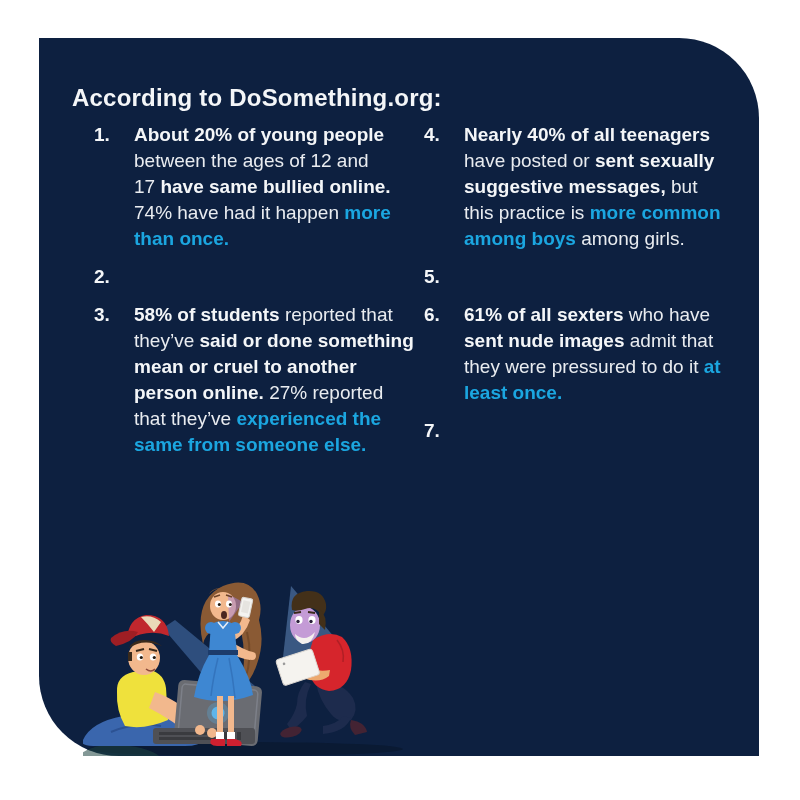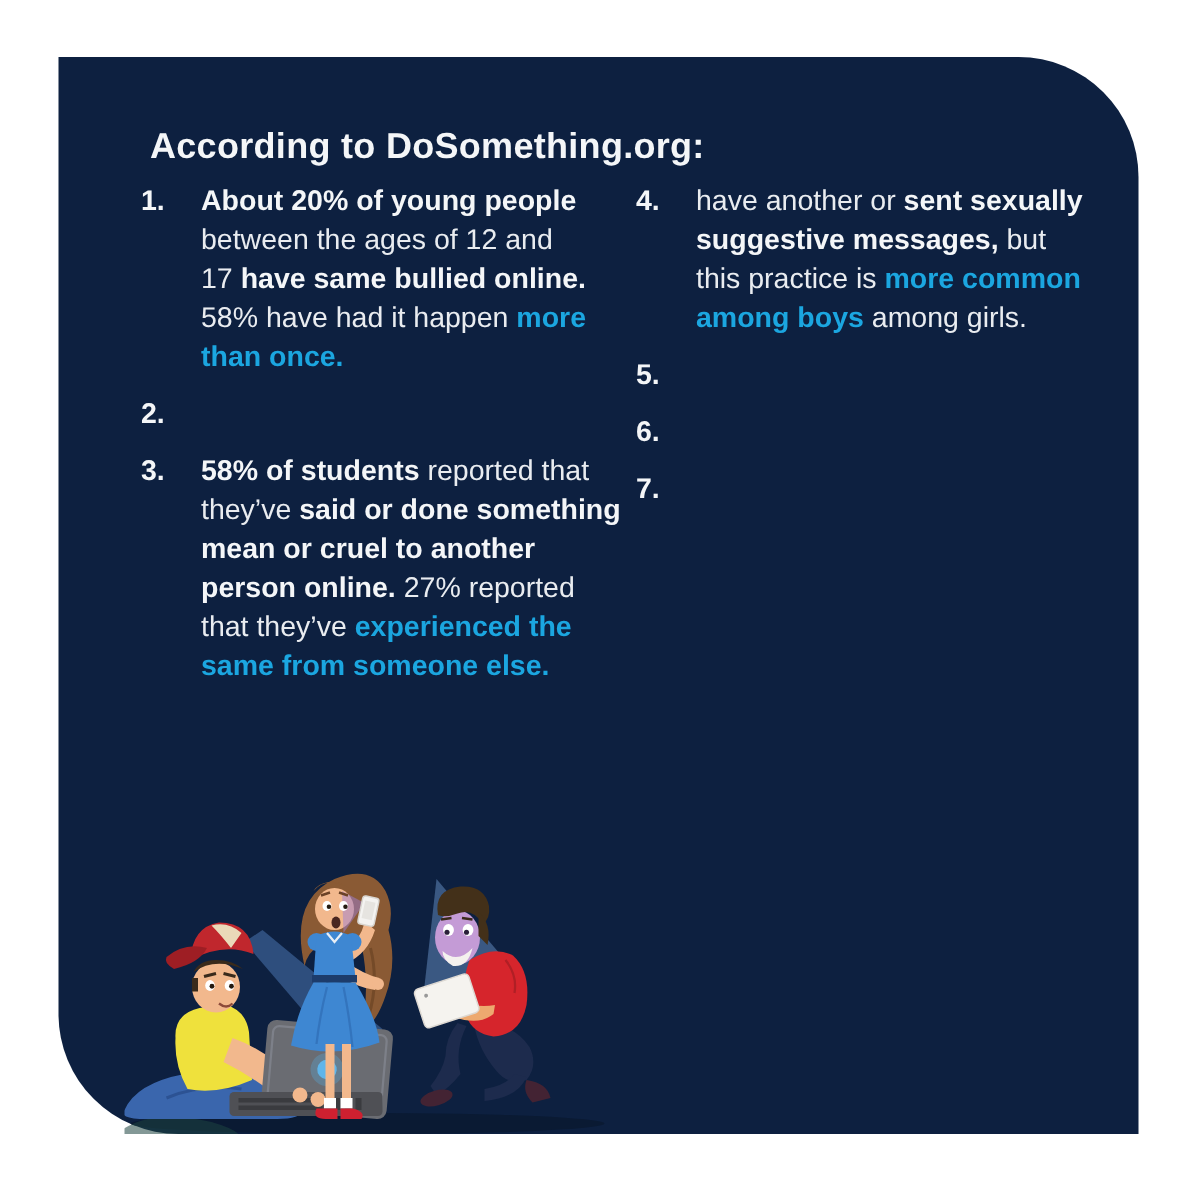--- a/index.html
+++ b/index.html
@@ -20,21 +20,20 @@
   .card{
     position:absolute;left:39px;top:38px;
     width:720px;height:718px;
     background:var(--card-bg);
     border-radius:0 80px 0 80px;
   }
   .title{
     position:absolute;left:33px;top:30px;
     font-size:24px;font-weight:700;color:var(--bold);
     letter-spacing:.2px;
-    margin-left:28px;
   }
   .col{position:absolute;top:84px;display:flex;flex-direction:column;}
   .col-left{left:55px;width:322px;}
   .col-right{left:385px;width:326px;}
   .item{display:flex;margin-bottom:12px;}
   .num{
     flex:0 0 40px;font-size:19px;font-weight:700;
     color:var(--bold);line-height:26px;
   }
   .body{
@@ -52,49 +51,54 @@
 <div class="card">
 
   <h1 class="title">According to DoSomething.org:</h1>
 
   <div class="col col-left">
       <div class="item">
         <div class="num">1.</div>
         <div class="body"><span class="seg-b">About 20% of young people
 </span><span class="seg-r">between the ages of 12 and
 17 </span><span class="seg-b">have same bullied online.
-</span><span class="seg-r">58% have had it happen </span><span class="seg-c">more
+</span><span class="seg-r">74% have had it happen </span><span class="seg-c">more
 than once.</span></div>
       </div>
       <div class="item">
         <div class="num">2.</div>
       </div>
       <div class="item">
         <div class="num">3.</div>
         <div class="body"><span class="seg-b">58% of students </span><span class="seg-r">reported that
 they’ve </span><span class="seg-b">said or done something
 mean or cruel to another
 person online. </span><span class="seg-r">27% reported
 that they’ve </span><span class="seg-c">experienced the
 same from someone else.</span></div>
       </div>
     </div>
   <div class="col col-right">
       <div class="item">
         <div class="num">4.</div>
-        <div class="body"><span class="seg-r">have another or </span><span class="seg-b">sent sexually
+        <div class="body"><span class="seg-b">Nearly 40% of all teenagers
+</span><span class="seg-r">have posted or </span><span class="seg-b">sent sexually
 suggestive messages, </span><span class="seg-r">but
 this practice is </span><span class="seg-c">more common
 among boys </span><span class="seg-r">among girls.</span></div>
       </div>
       <div class="item">
         <div class="num">5.</div>
       </div>
       <div class="item">
         <div class="num">6.</div>
+        <div class="body"><span class="seg-b">61% of all sexters </span><span class="seg-r">who have
+</span><span class="seg-b">sent nude images </span><span class="seg-r">admit that
+they were pressured to do it </span><span class="seg-c">at
+least once.</span></div>
       </div>
       <div class="item">
         <div class="num">7.</div>
       </div>
     </div>
 
   <svg class="illus" viewBox="0 0 330 176" aria-hidden="true">
 
     <ellipse cx="162" cy="169" rx="158" ry="7" fill="#0a1a33"></ellipse>
     <path d="M-5,176 Q15,158 58,168 Q72,172 76,176 Z" fill="#1d4440" opacity="0.55"></path>

